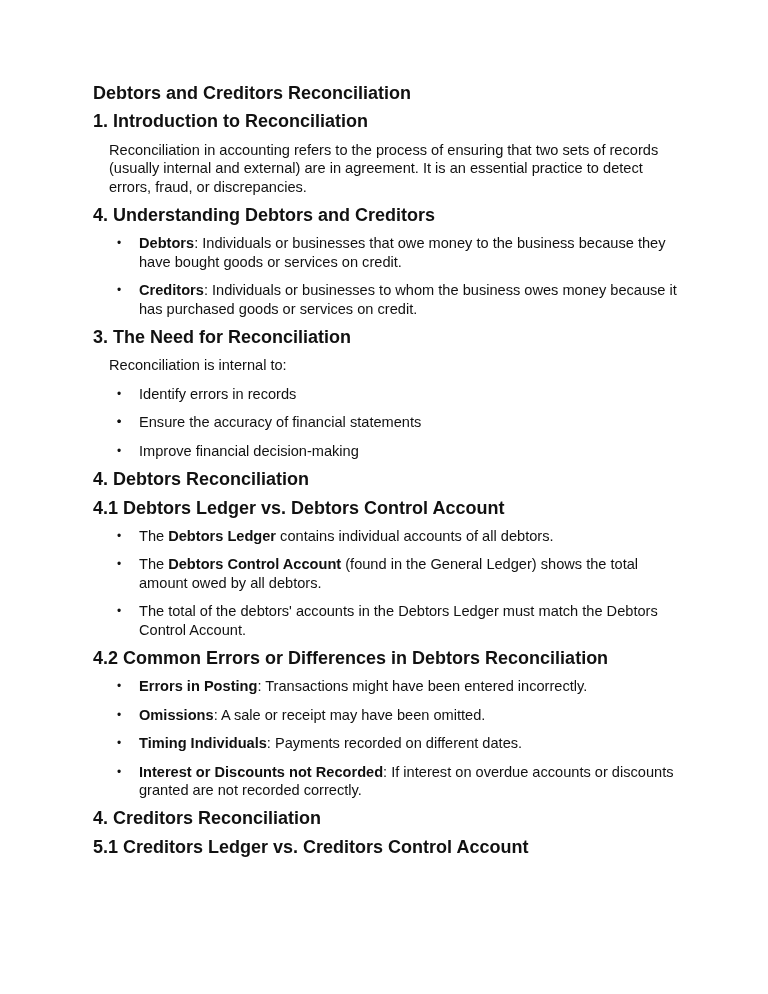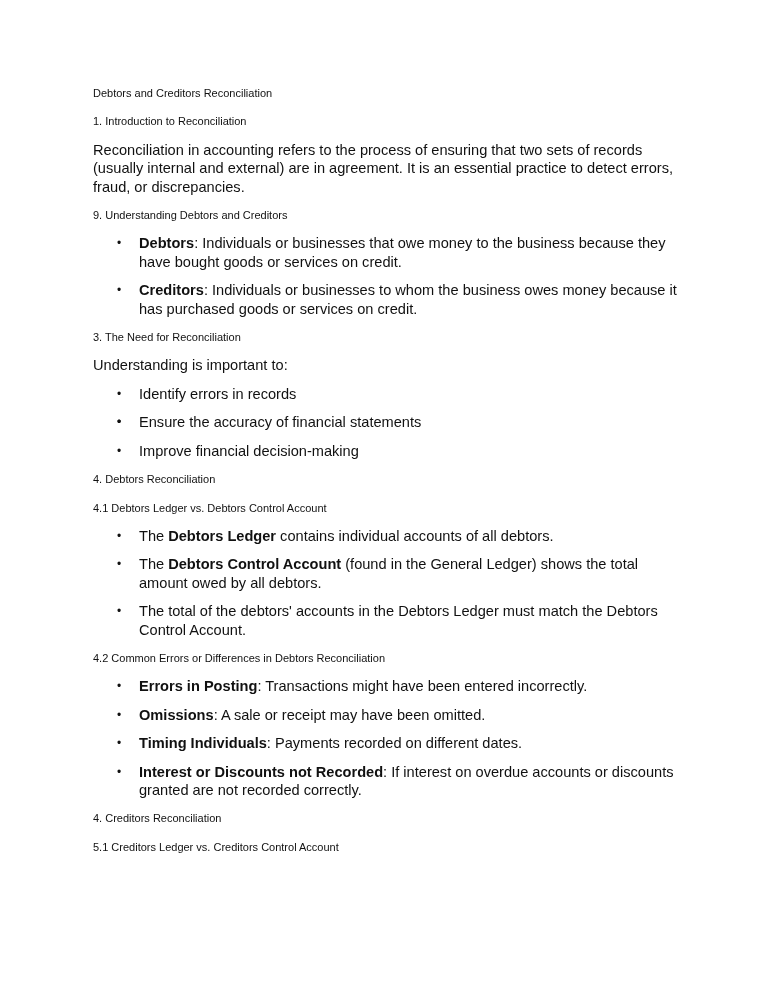--- a/index.html
+++ b/index.html
@@ -17,27 +17,27 @@
       font-size: 14.6px;
       line-height: 18.4px;
     }
     .page {
       position: absolute;
       left: 93px;
       top: 84px;
       width: 590px;
     }
     .heading {
-      font-weight: normal;
+      font-weight: bold;
       margin: 0 0 10px 0;
-      font-size: 11px;
+      font-size: 18px;
       line-height: 18.4px;
     }
     .para {
-      margin: 0 0 10px 0;
+      margin: 0 0 10px 16px;
     }
     ul.blist {
       list-style: none;
       margin: 0 0 10px 0;
       padding: 0;
     }
     ul.blist li {
       position: relative;
       padding-left: 46px;
       margin: 0 0 10px 0;
@@ -56,34 +56,34 @@
 </head>
 <body>
 
 <div class="page">
 
   <div class="heading">Debtors and Creditors Reconciliation</div>
 
   <div class="heading">1. Introduction to Reconciliation</div>
   <p class="para">Reconciliation in accounting refers to the process of ensuring that two sets of records (usually internal and external) are in agreement. It is an essential practice to detect errors, fraud, or discrepancies.</p>
 
-  <div class="heading">9. Understanding Debtors and Creditors</div>
+  <div class="heading">4. Understanding Debtors and Creditors</div>
   <ul class="blist">
     <li>
       <span class="bullet">•</span>
       <b>Debtors</b><span>: Individuals or businesses that owe money to the business because they have bought goods or services on credit.</span>
     </li>
     <li>
       <span class="bullet">•</span>
       <b>Creditors</b><span>: Individuals or businesses to whom the business owes money because it has purchased goods or services on credit.</span>
     </li>
   </ul>
 
   <div class="heading">3. The Need for Reconciliation</div>
-  <p class="para">Understanding is important to:</p>
+  <p class="para">Reconciliation is internal to:</p>
   <ul class="blist">
     <li>
       <span class="bullet">•</span>
       <span>Identify errors in records</span>
     </li>
     <li>
       <span class="bullet">•</span>
     </li>
     <li>
       <span class="bullet">•</span>

